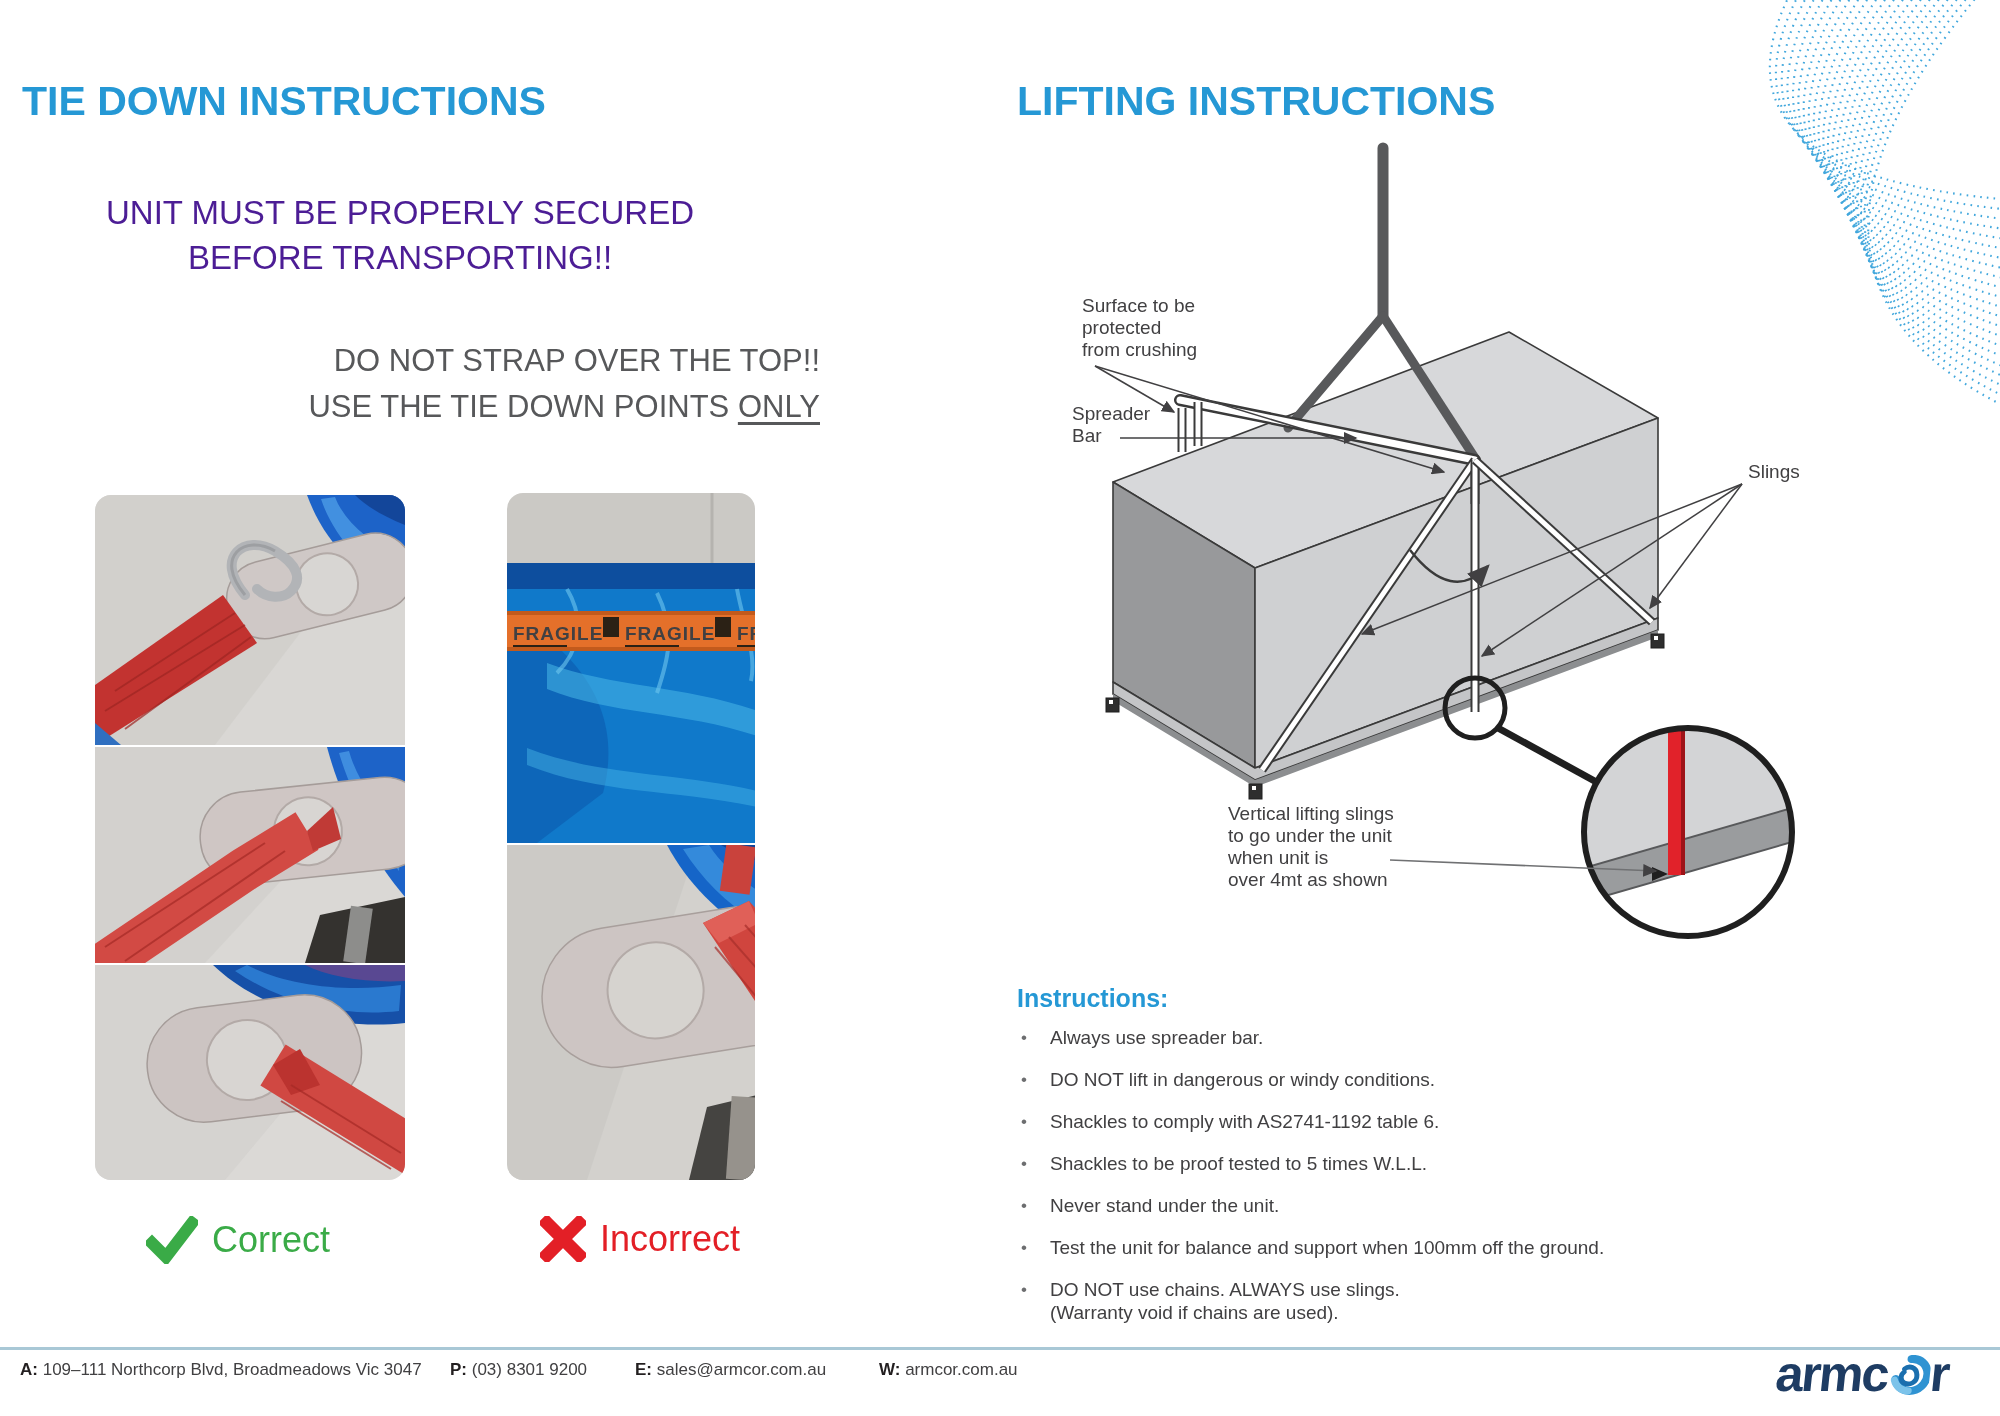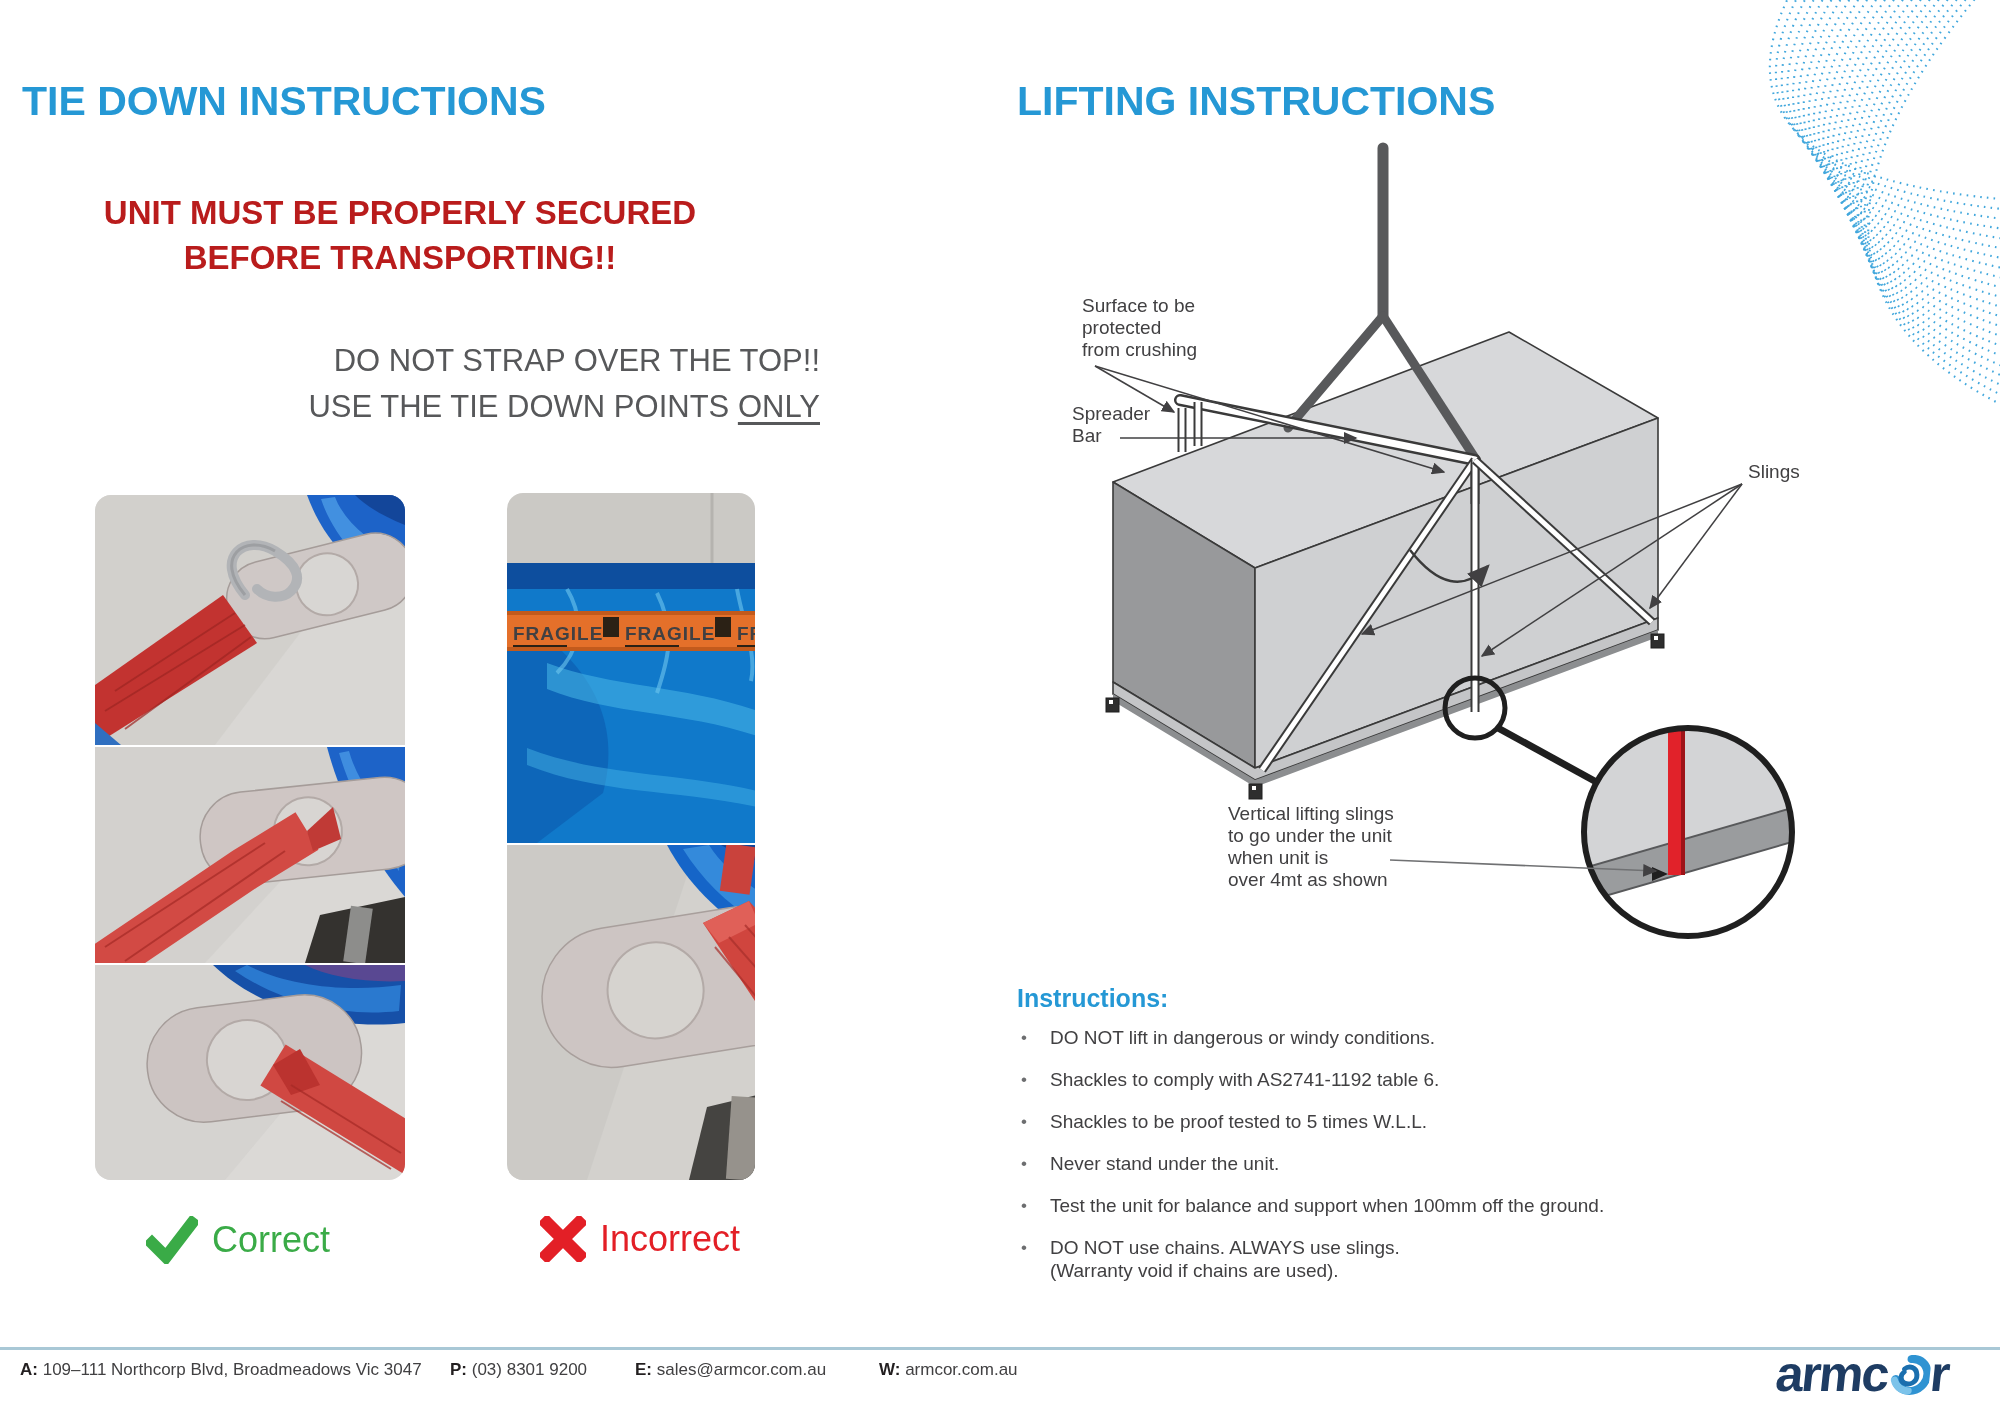--- a/index.html
+++ b/index.html
@@ -1,21 +1,21 @@
 <!DOCTYPE html>
 <html><head>
 <meta charset="utf-8">
 <style>
   html,body{margin:0;padding:0;background:#ffffff;}
   #page{position:relative;width:2000px;height:1416px;background:#ffffff;overflow:hidden;
         font-family:"Liberation Sans", sans-serif;color:#414042;}
   .abs{position:absolute;}
   
   .section-title{font-size:41px;font-weight:bold;color:#2598d5;letter-spacing:0px;white-space:nowrap;}
-  .red-heading{width:680px;text-align:center;font-size:33px;line-height:45px;font-weight:bold;color:#b91c1c;white-space:nowrap;}
+  .red-heading{width:680px;text-align:center;font-size:33px;line-height:45px;font-weight:normal;color:#4c1d95;white-space:nowrap;}
   .gray-heading{width:680px;text-align:right;font-size:31px;line-height:46px;font-weight:500;color:#57585a;white-space:nowrap;}
   .gray-heading .u{text-decoration:underline;text-underline-offset:5px;}
   
   .photo-stack{border-radius:16px;overflow:hidden;display:flex;flex-direction:column;gap:2px;background:#ffffff;}
   .photo-stack svg{display:block;}
   
   .verdict{display:flex;align-items:center;gap:14px;font-size:36px;font-weight:normal;white-space:nowrap;}
   .verdict.good{color:#3aab47;}
   .verdict.bad{color:#e31f26;}
   
@@ -310,20 +310,21 @@
       <text x="398" y="700">Vertical lifting slings</text>
       <text x="398" y="722">to go under the unit</text>
       <text x="398" y="744">when unit is</text>
       <text x="398" y="766">over 4mt as shown</text>
       <line x1="560" y1="740" x2="826" y2="751" stroke="#707173" stroke-width="1.6" marker-end="url(#arr)"></line>
     </g>
   </svg>
 
   <div class="abs instr-heading" style="left:1017px;top:984px;">Instructions:</div>
   <ul class="instr abs" style="left:1017px;top:1026px;">
+    <li>Always use spreader bar.</li>
     <li>DO NOT lift in dangerous or windy conditions.</li>
     <li>Shackles to comply with AS2741-1192 table 6.</li>
     <li>Shackles to be proof tested to 5 times W.L.L.</li>
     <li>Never stand under the unit.</li>
     <li>Test the unit for balance and support when 100mm off the ground.</li>
     <li><span>DO NOT use chains. ALWAYS use slings.</span><span class="note">(Warranty void if chains are used).</span></li>
   </ul>
 
   <div class="abs footer-rule"></div>
 

